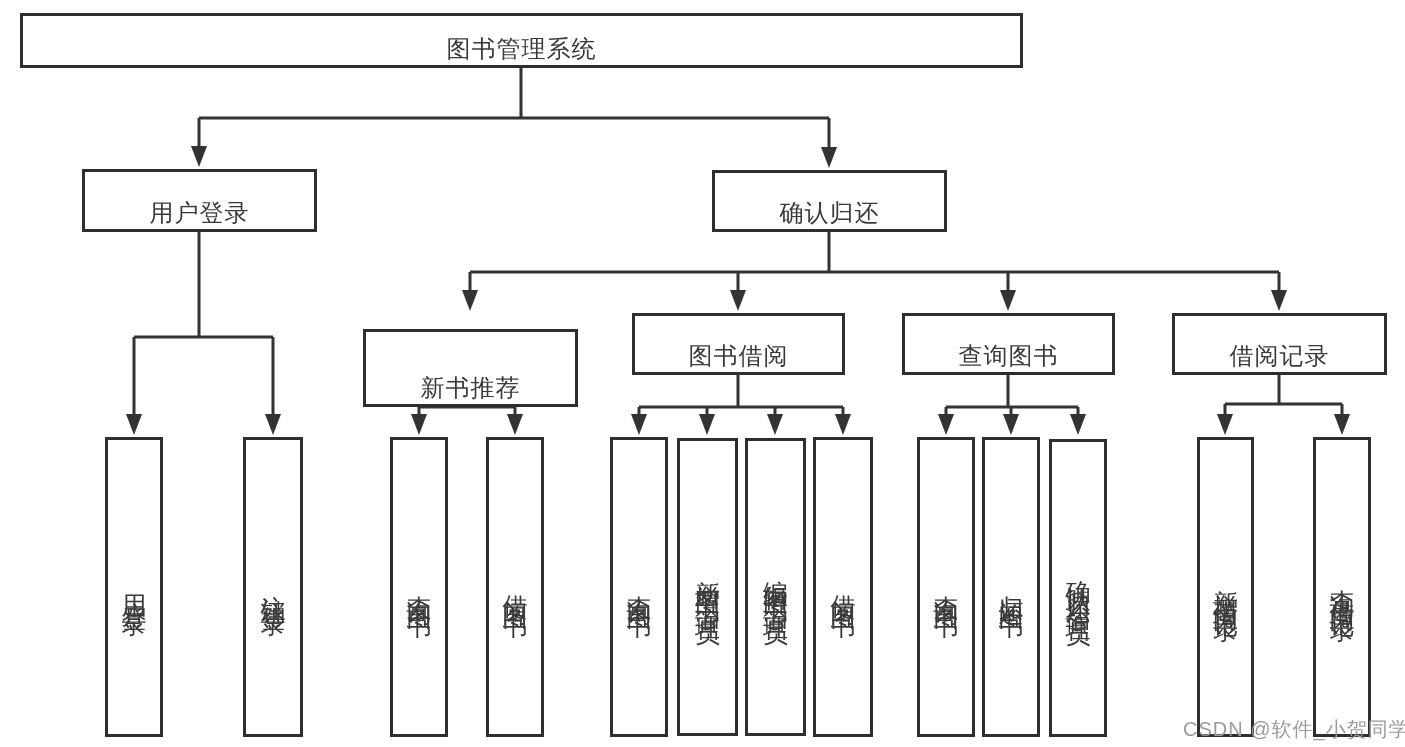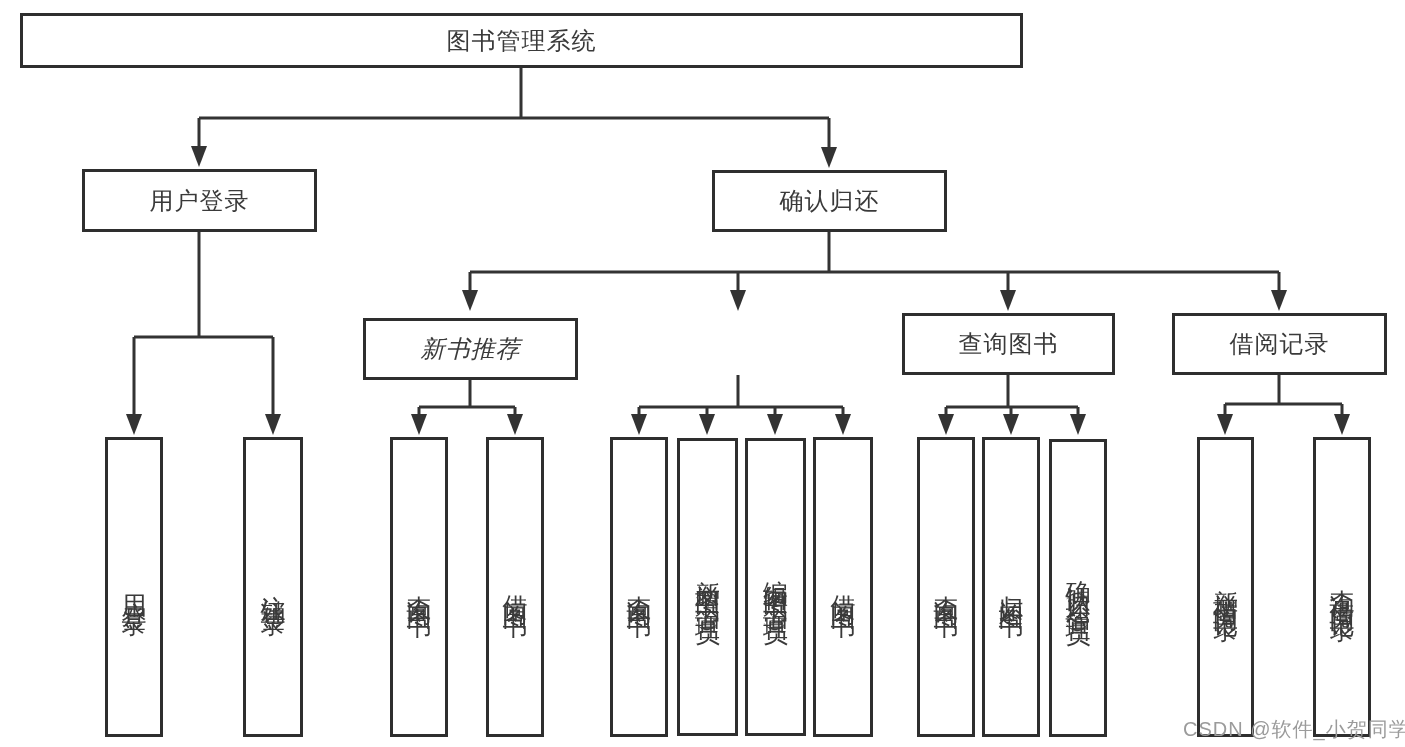--- a/index.html
+++ b/index.html
@@ -20,21 +20,21 @@
   .canvas{position:relative;width:1405px;height:747px;background:var(--bg);}
   .wires{position:absolute;left:0;top:0;width:1405px;height:747px;}
   .node{
     position:absolute;
     border:3px solid var(--border);
     background:#fff;
     display:flex;align-items:center;justify-content:center;
     color:var(--text);
     z-index:2;
   }
-  .node.h{font-size:24px;letter-spacing:1px;}
+  .node.h{font-size:24px;letter-spacing:1px;align-items:flex-end;}
   .leaf span{
     writing-mode:vertical-rl;
     text-orientation:mixed;
     font-size:25px;
     letter-spacing:6px;
     color:var(--text);
     line-height:1;
   }
   .watermark{
     position:absolute;
@@ -95,22 +95,25 @@
     <span>图书管理系统</span>
   </div>
 
   <div class="node h" style="left:82px;top:169px;width:235px;height:63px;">
     <span>用户登录</span>
   </div>
   <div class="node h" style="left:712px;top:170px;width:235px;height:62px;">
     <span>确认归还</span>
   </div>
 
-  <div class="node h" style="left:363px;top:318px;width:215px;height:62px;font-style:italic;">
+  <div class="node h" style="left:363px;top:329px;width:215px;height:78px;">
     <span>新书推荐</span>
+  </div>
+  <div class="node h" style="left:632px;top:313px;width:213px;height:62px;">
+    <span>图书借阅</span>
   </div>
   <div class="node h" style="left:902px;top:313px;width:213px;height:62px;">
     <span>查询图书</span>
   </div>
   <div class="node h" style="left:1172px;top:313px;width:215px;height:62px;">
     <span>借阅记录</span>
   </div>
 
   <div class="node leaf" style="left:105px;top:437px;width:58px;height:300px;">
     <span>用户登录</span>

